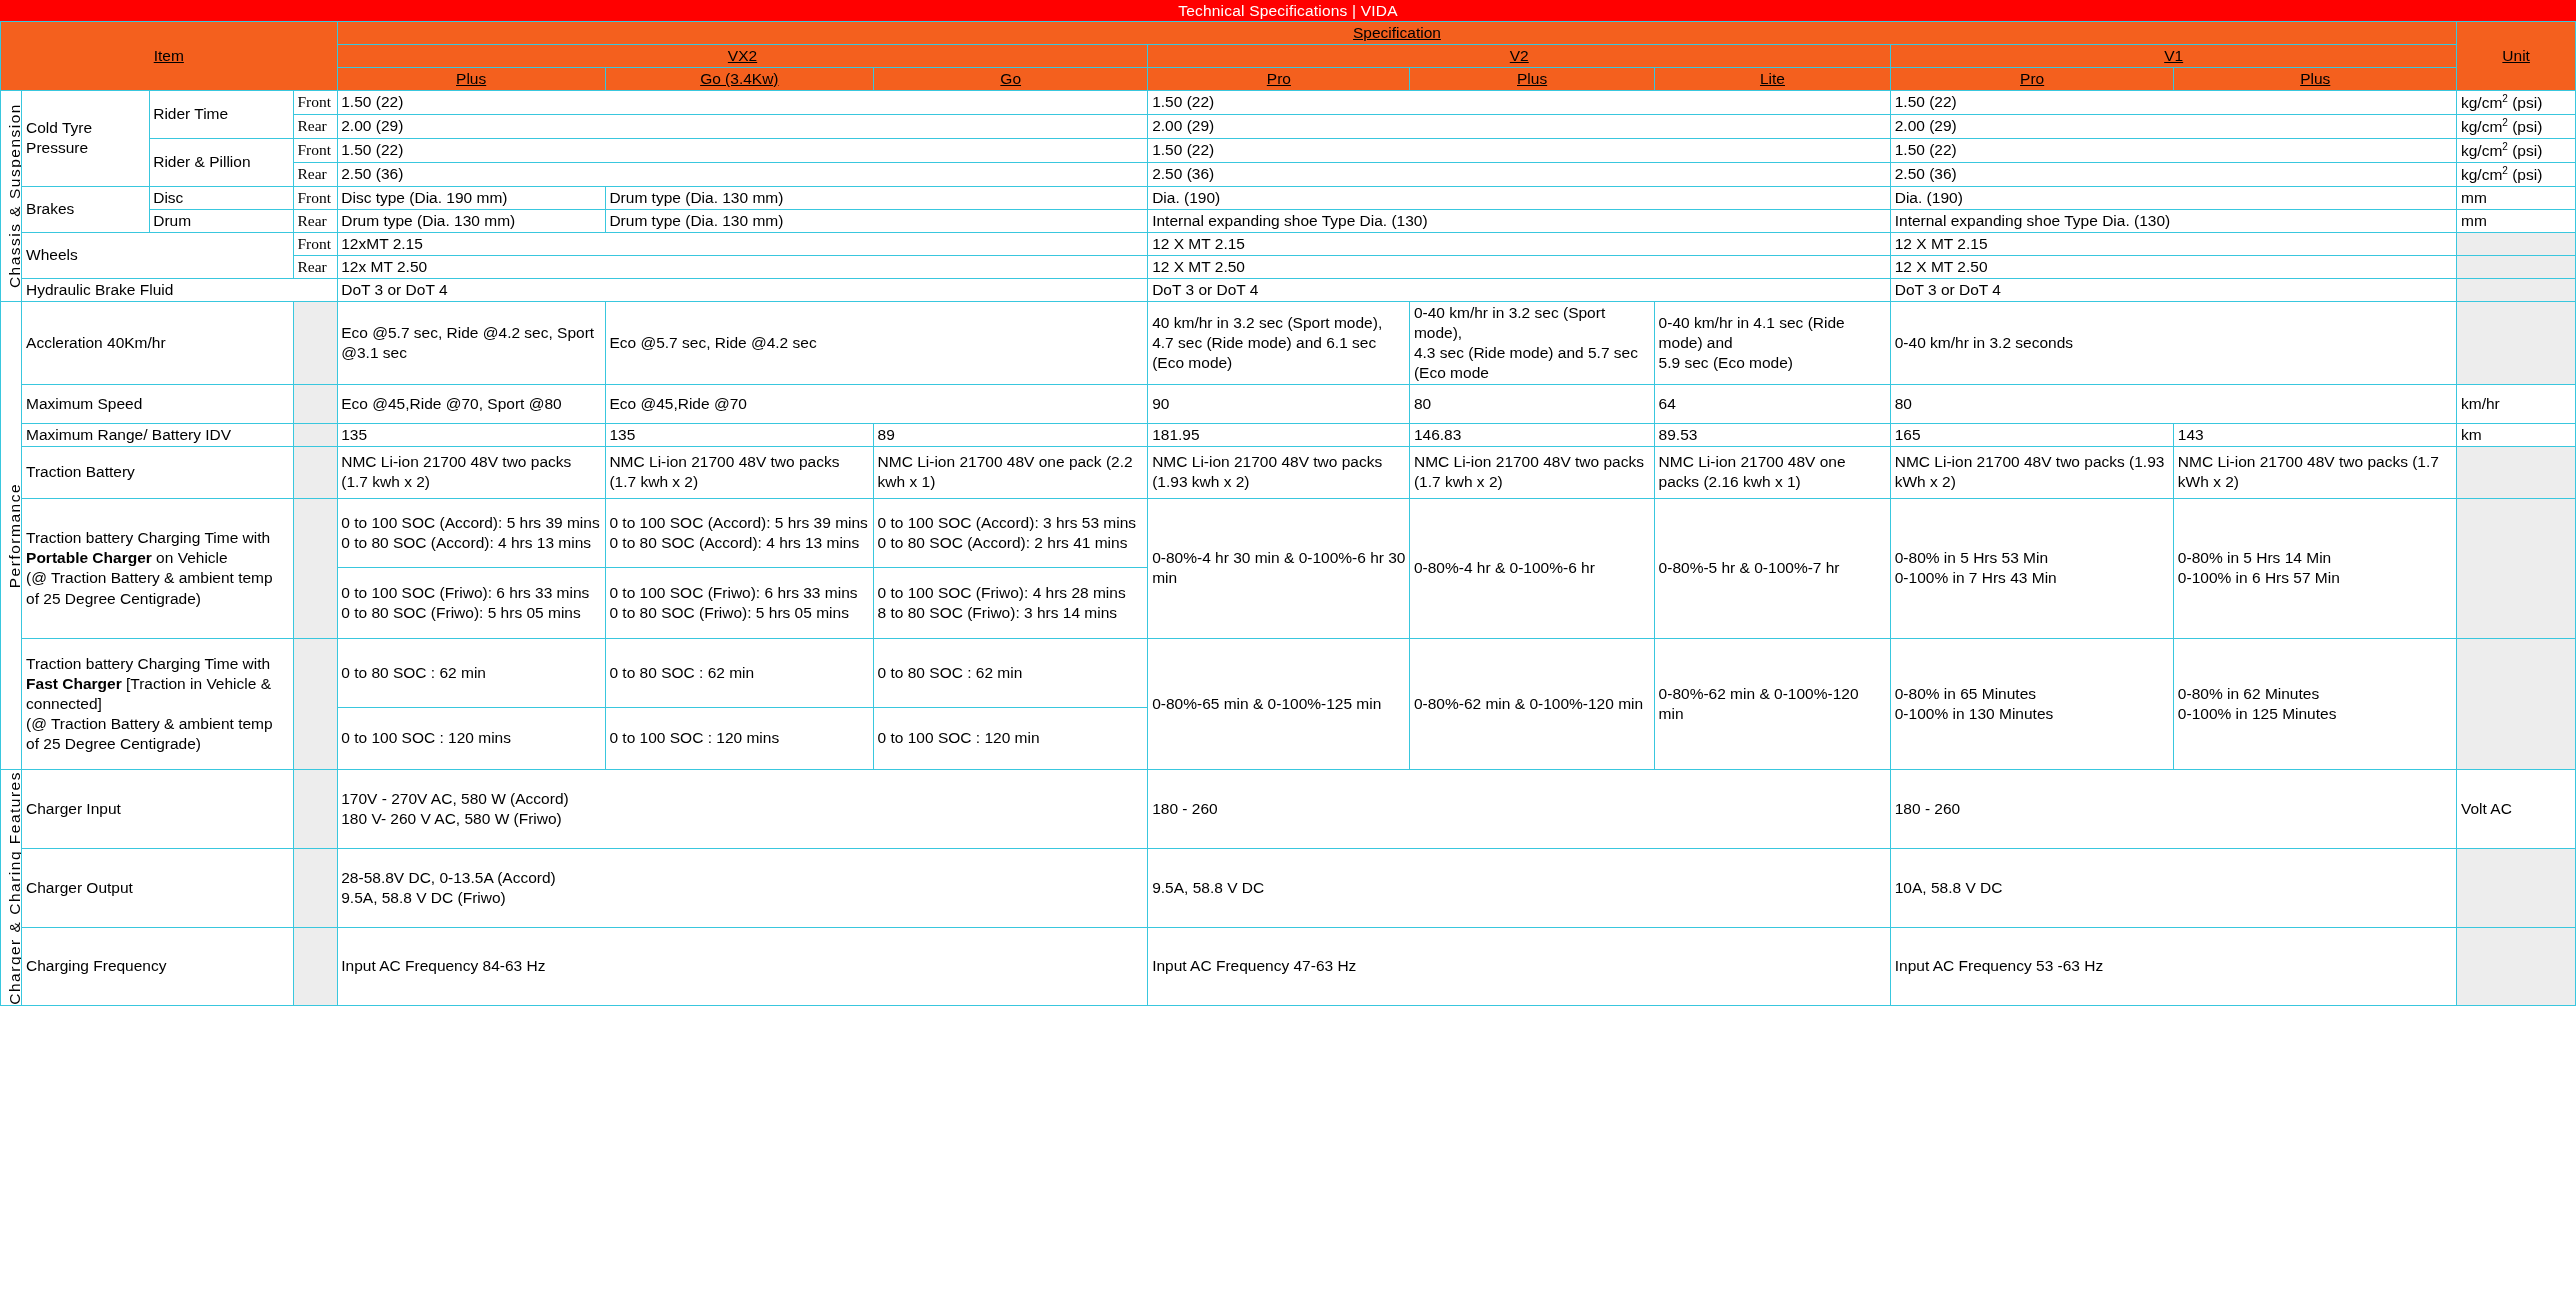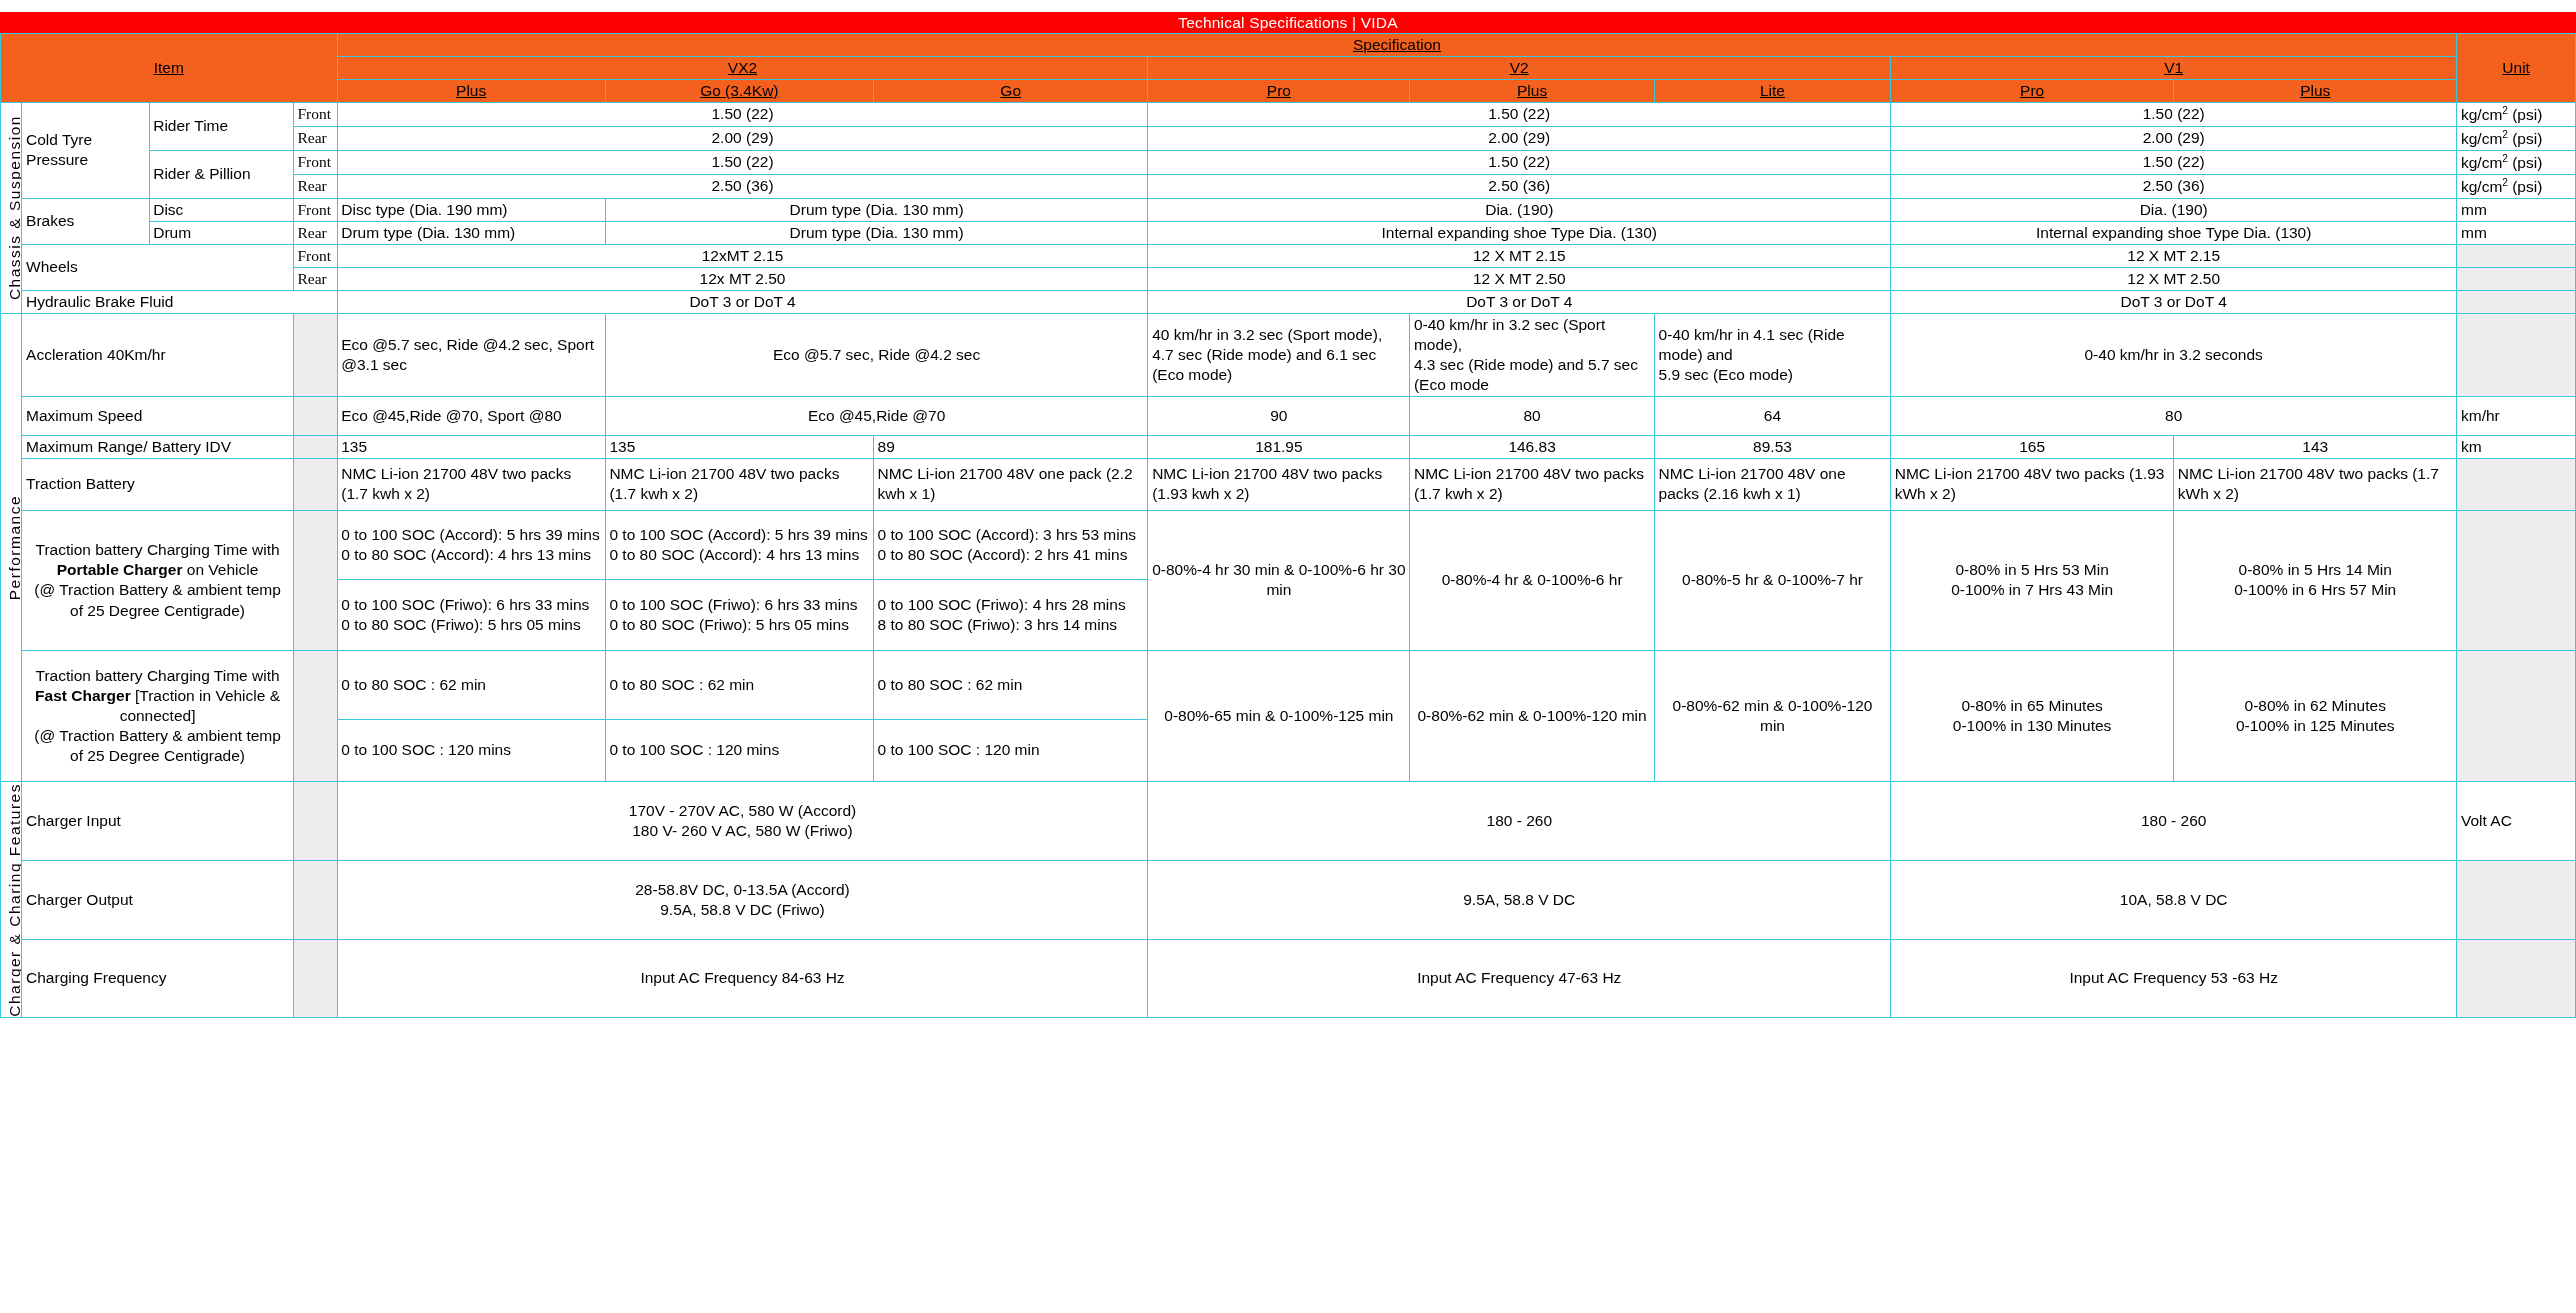--- a/index.html
+++ b/index.html
@@ -1,35 +1,35 @@
 <!DOCTYPE html>
 <html style="font-size:14.6px"><head>
 <meta charset="utf-8">
 <style>
   html,body{margin:0;padding:0;background:#fff;}
   body{font-family:"Liberation Sans", sans-serif;}
-  #page{width:2576px;height:1010px;position:relative;overflow:hidden;background:#fff;margin-top:12px;}
+  #page{width:2576px;height:1010px;position:relative;overflow:hidden;background:#fff;}
 
   .title-bar{height:21px;background:#FF0000;color:#fff;display:flex;align-items:center;
     justify-content:center;font-size:15.5px;letter-spacing:0.2px;}
 
   table.spec{border-collapse:collapse;table-layout:fixed;width:2576px;}
   table.spec td,table.spec th{
     border:0.9px solid #39C7DE;
     font-size:15.5px;
     color:#000;
     font-weight:normal;
     padding:0.9px 3.7px;
     vertical-align:middle;
     line-height:1.30;
     overflow:hidden;
     word-wrap:break-word;
   }
   .hdr{background:#F4601E;text-align:center;border:0.9px solid #9FBFBF;font-size:16.5px;text-decoration:underline;}
-  .c{text-align:center;}
+  .c{text-align:left;}
   .l{text-align:left;}
   .gray{background:#EDEDED;}
   .b{font-weight:bold;}
 
   
   .vband{
     background:#fff;
     text-align:center;
     padding:0;
     width:20px;

